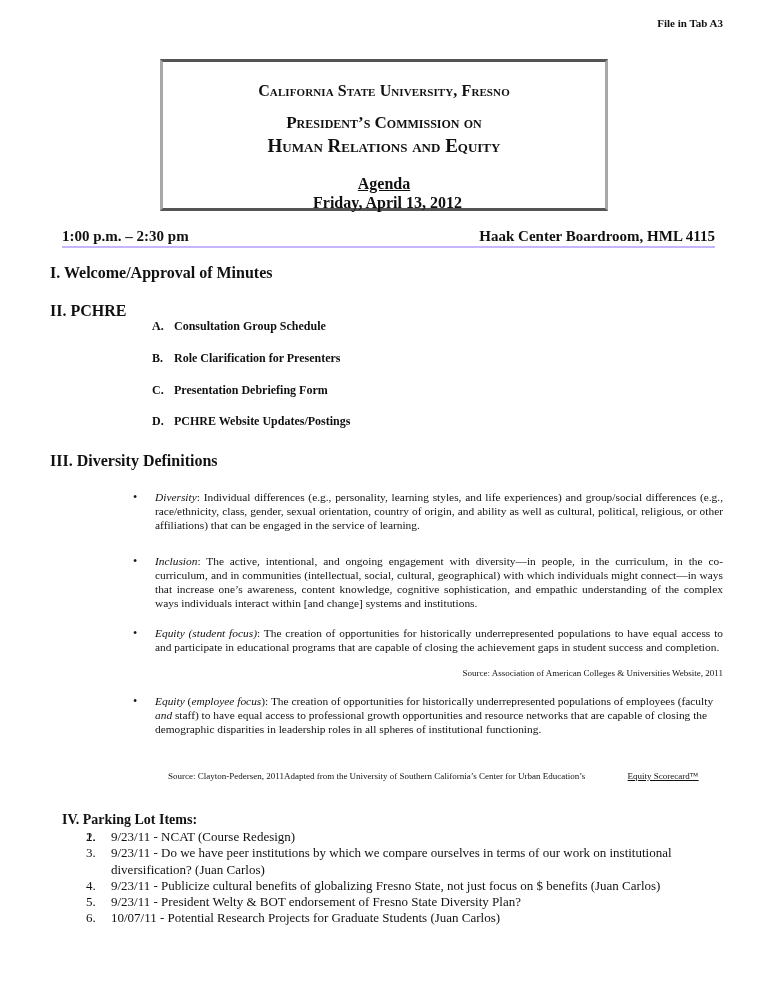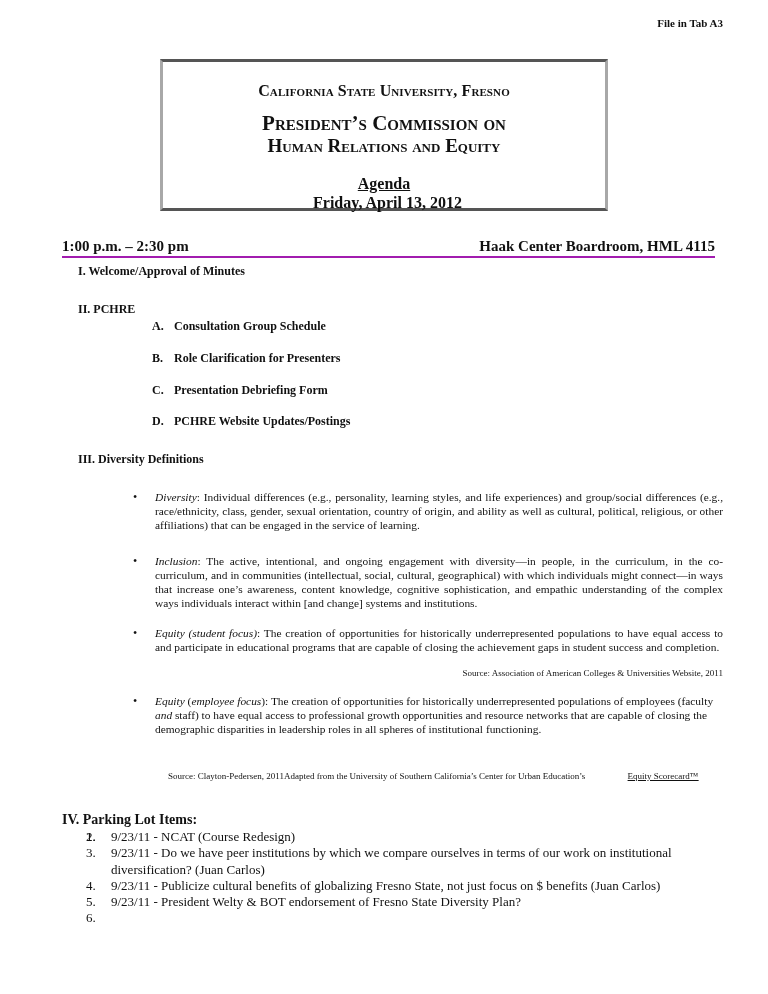--- a/index.html
+++ b/index.html
@@ -29,37 +29,37 @@
     box-sizing: border-box;
     border-top: 3px solid #555555;
     border-bottom: 3px solid #555555;
     border-left: 3px solid #a8a8a8;
     border-right: 3px solid #a8a8a8;
     text-align: center;
     font-weight: bold;
   }
   .hb-year { position: absolute; top: 5px; left: 0; right: 0; font-size: 11px; }
   .hb-univ { position: absolute; top: 20px; left: 0; right: 0; font-size: 16px; font-variant: small-caps; letter-spacing: 0.1px; }
-  .hb-title1 { position: absolute; top: 50px; left: 0; right: 0; font-size: 21px; font-variant: small-caps; line-height: 22px; }
+  .hb-title1 { position: absolute; top: 50px; left: 0; right: 0; font-size: 17px; font-variant: small-caps; line-height: 22px; }
   .hb-title2 { position: absolute; top: 73px; left: 0; right: 0; font-size: 19px; font-variant: small-caps; line-height: 22px; }
   .hb-agenda { position: absolute; top: 113px; left: 0; right: 0; font-size: 16px; text-decoration: underline; }
   .hb-date { position: absolute; top: 132px; left: 7px; right: 0; font-size: 16px; }
 
   .time-row {
-    left: 62px; top: 236px;
+    left: 62px; top: 226px;
     width: 653px;
     height: 20px;
     font-weight: bold;
     font-size: 15px;
-    border-bottom: 2px solid #a21caf;
+    border-bottom: 2px solid #c4b5fd;
   }
   .time-row .left { position: absolute; left: 0; bottom: 1px; }
   .time-row .right { position: absolute; right: 0; bottom: 1px; }
 
-  .sec-head { font-weight: bold; font-size: 12px; left: 78px; }
+  .sec-head { font-weight: bold; font-size: 16px; left: 50px; }
   .sub-item { font-weight: bold; font-size: 12px; left: 152px; }
   .sub-item .letter { display: inline-block; width: 22px; }
 
   .bullet-block {
     left: 133px;
     width: 590px;
     font-size: 11.4px;
     line-height: 14px;
     text-align: justify;
   }
@@ -144,14 +144,14 @@
 <div class="abs source" style="top:771px; left:168px;"><span>Source: Clayton-Pedersen, 2011Adapted from the University of Southern California’s Center for Urban Education’s </span><span class="ul">Equity Scorecard™</span></div>
 
 <div class="abs sec-head" style="top:812px; left:62px; font-size:14px;">IV. Parking Lot Items:</div>
 
 <ul class="abs parking">
   <li><span class="num">1.</span></li>
   <li><span class="num">2.</span><span>9/23/11 - NCAT (Course Redesign)</span></li>
   <li><span class="num">3.</span><span>9/23/11 - Do we have peer institutions by which we compare ourselves in terms of our work on institutional diversification? (Juan Carlos)</span></li>
   <li><span class="num">4.</span><span>9/23/11 - Publicize cultural benefits of globalizing Fresno State, not just focus on $ benefits (Juan Carlos)</span></li>
   <li><span class="num">5.</span><span>9/23/11 - President Welty &amp; BOT endorsement of Fresno State Diversity Plan?</span></li>
-  <li><span class="num">6.</span></li>
+  <li><span class="num">6.</span><span>10/07/11 - Potential Research Projects for Graduate Students  (Juan Carlos)</span></li>
 </ul>
 
 </body></html>

